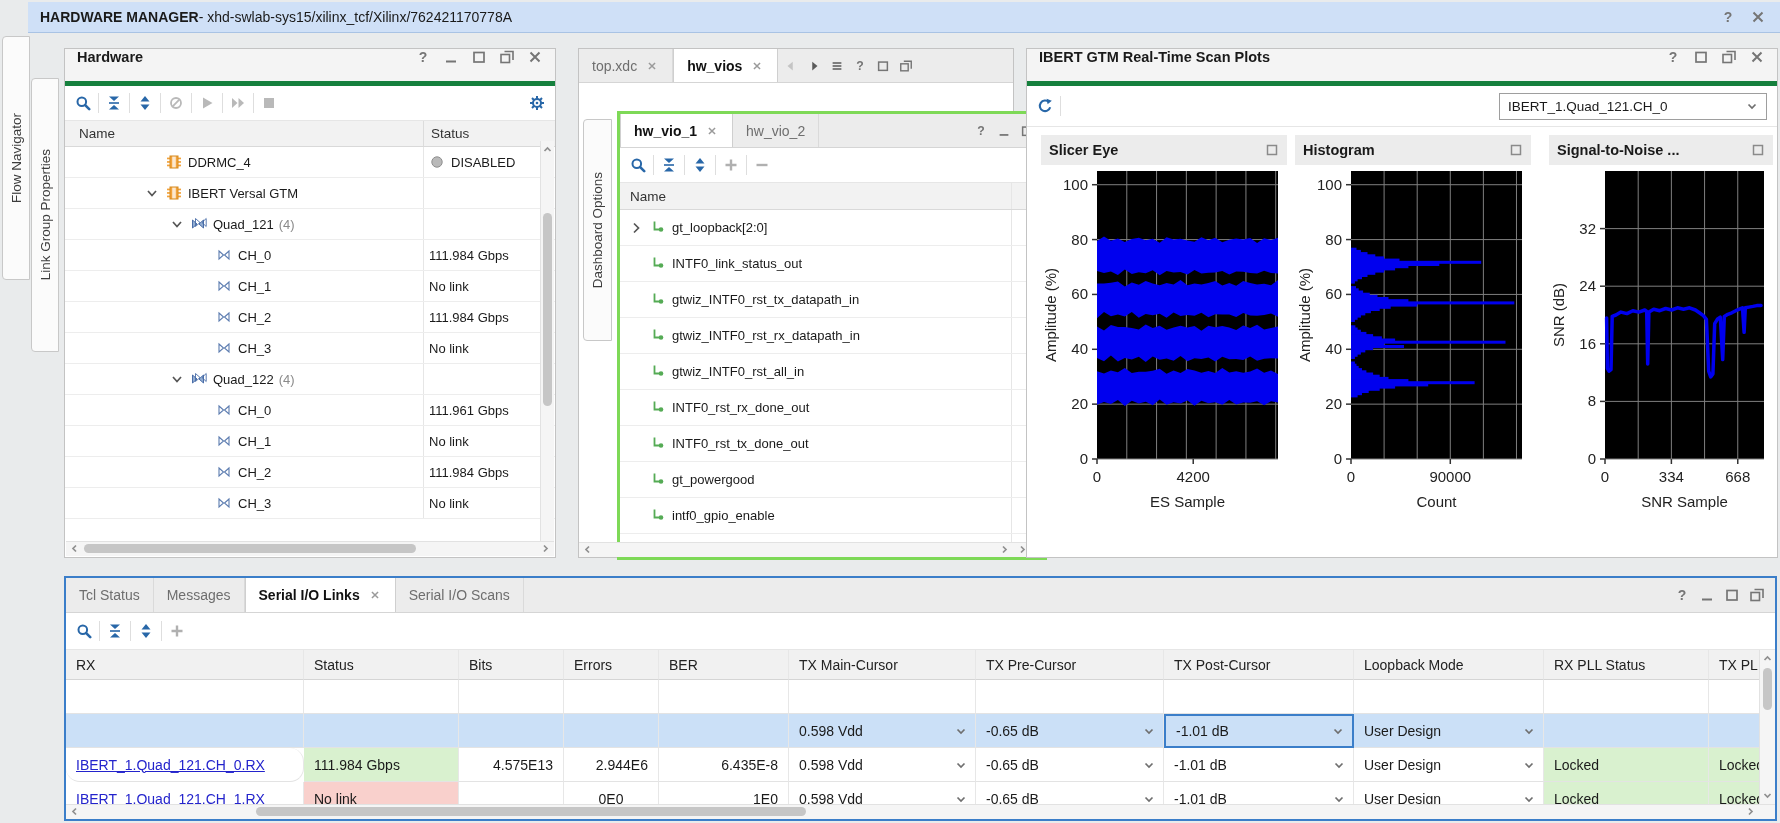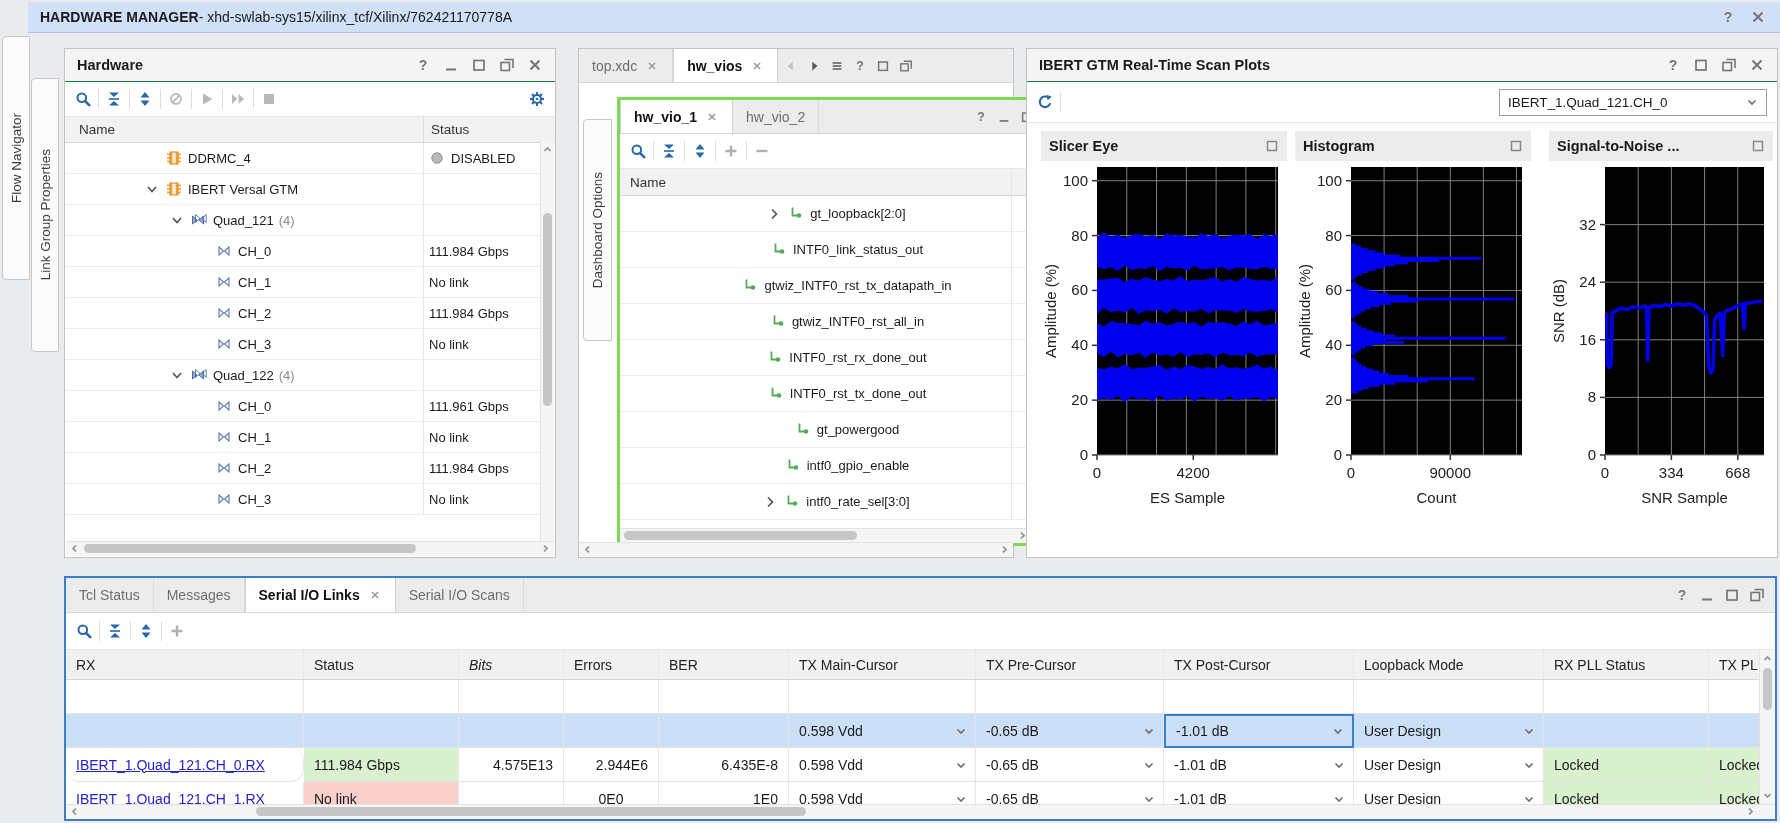--- a/index.html
+++ b/index.html
@@ -4,21 +4,21 @@
 <style>
   html,body{margin:0;padding:0;background:#d8dadd;}
   .app{position:relative;width:1780px;height:823px;background:#e9ebec;font-family:"Liberation Sans",sans-serif;font-size:13px;color:#1a1a1a;overflow:hidden;}
   
   .titlebar{position:absolute;left:28px;top:2px;right:0;height:30px;background:#cfe0f7;border-bottom:1px solid #a9c3e4;display:flex;align-items:center;padding:0 14px 0 12px;font-size:14px;}
   .titlebar .app-name{font-weight:bold;}
   .titlebar .spacer{flex:1;}
   .titlebar .winbtns{display:flex;gap:14px;align-items:center;}
   
   .panel{position:absolute;background:#fff;border:1px solid #c3c3c3;box-sizing:border-box;display:flex;flex-direction:column;}
-  .p-hdr{height:32px;flex:0 0 32px;background:#f4f4f4;border-bottom:1px solid #15803d;display:flex;align-items:center;padding:0 12px;font-weight:bold;font-size:14.5px;}
+  .p-hdr{height:32px;flex:0 0 32px;background:#f4f4f4;border-bottom:5px solid #15803d;display:flex;align-items:flex-start;padding:0 12px;font-weight:bold;font-size:14.5px;}
   .winbtns{margin-left:auto;display:flex;gap:12px;align-items:center;}
   .icon16{width:16px;height:16px;display:inline-block;flex:0 0 16px;}
   .icon16 svg{width:16px;height:16px;display:block;}
   .icon14{width:14px;height:14px;display:inline-block;}
   .icon14 svg{width:14px;height:14px;display:block;}
   .p-toolbar{height:34px;flex:0 0 34px;display:flex;align-items:center;padding:0 10px;border-bottom:1px solid #e6e6e6;background:#fff;}
   .tb-sep{width:1px;height:20px;background:#dedede;margin:0 7px;}
   
   .tabbar{display:flex;align-items:stretch;background:#ececec;border-bottom:1px solid #d5d5d5;height:33px;flex:0 0 33px;}
   .tab{display:flex;align-items:center;gap:8px;padding:0 13px;font-size:14px;color:#6e6e6e;border-right:1px solid #dadada;cursor:default;}
@@ -41,21 +41,21 @@
   .col-divider{position:absolute;left:358px;top:0;bottom:0;width:1px;background:#dcdcdc;}
   
   .vscroll{position:absolute;width:13px;background:#f5f5f5;border-left:1px solid #e2e2e2;}
   .hscroll{position:absolute;height:14px;background:#f5f5f5;border-top:1px solid #e2e2e2;}
   .sthumb{position:absolute;background:#c6c6c6;border-radius:6px;}
   .sarrow{position:absolute;width:13px;height:13px;}
   .sarrow svg{width:13px;height:13px;display:block;}
   
   .vio-window{position:absolute;border:3px solid #7ed957;background:#fff;display:flex;flex-direction:column;box-sizing:border-box;}
   .vio-rows{position:relative;flex:1;overflow:hidden;}
-  .vio-row{height:35px;display:flex;align-items:center;border-bottom:1px solid #ededed;position:relative;padding-left:8px;gap:6px;justify-content:center;}
+  .vio-row{height:35px;display:flex;align-items:center;border-bottom:1px solid #ededed;position:relative;padding-left:8px;gap:6px;}
   .vio-val-divider{position:absolute;top:0;bottom:0;width:1px;background:#e6e6e6;}
   
   .cards{position:relative;flex:1;}
   .card{position:absolute;top:8px;}
   .card-hdr{height:30px;background:#ececec;display:flex;align-items:center;padding:0 8px;font-weight:bold;font-size:14.5px;}
   .card-hdr .mx{margin-left:auto;}
   .combo{display:flex;align-items:center;background:#fff;border:1px solid #9e9e9e;height:27px;box-sizing:border-box;padding:0 6px 0 8px;font-size:13.5px;gap:6px;}
   
   .tbl-wrap{position:relative;flex:1;overflow:hidden;}
   .tbl-row{display:flex;box-sizing:border-box;}
@@ -458,21 +458,21 @@
               <rect x="2" y="5.5" width="8.5" height="8" fill="none" stroke="#757575" stroke-width="1.6"></rect>
             </svg>
           </span>
         </span>
       </div>
     <div style="position:relative;flex:1;">
       <div class="vtab" style="left:4px;top:36px;width:27px;height:220px;">
         <span>Dashboard Options</span>
       </div>
 
-      <div class="vio-window" style="left:38px;top:14px;width:430px;height:449px;">
+      <div class="vio-window" style="left:38px;top:28px;width:430px;height:449px;">
         <div class="tabbar" id="vio-tabbar" style="height:33px;flex:0 0 33px;">
             <div class="tab active">
               <span class="tab-label">hw_vio_1</span>
               <span class="tab-close">
                 <svg viewBox="0 0 16 16">
                   <path d="M4.5 4.5 L11.5 11.5 M11.5 4.5 L4.5 11.5" stroke="#9a9a9a" stroke-width="1.7"></path>
                 </svg>
               </span>
             </div>
             <div class="tab">
@@ -564,20 +564,31 @@
             </div>
             <div class="vio-row">
               <span class="icon16"></span>
               <span class="icon16">
                 <svg viewBox="0 0 16 16">
                   <path d="M4.5 1.5 V9.5 H10.5" fill="none" stroke="#55ab55" stroke-width="1.8"></path>
                   <circle cx="11" cy="9.5" r="2.3" fill="#55ab55"></circle>
                 </svg>
               </span>
               <span>gtwiz_INTF0_rst_tx_datapath_in</span>
+              <span class="vio-val-divider" style="right: 32px;"></span>
+            </div>
+            <div class="vio-row">
+              <span class="icon16"></span>
+              <span class="icon16">
+                <svg viewBox="0 0 16 16">
+                  <path d="M4.5 1.5 V9.5 H10.5" fill="none" stroke="#55ab55" stroke-width="1.8"></path>
+                  <circle cx="11" cy="9.5" r="2.3" fill="#55ab55"></circle>
+                </svg>
+              </span>
+              <span>gtwiz_INTF0_rst_rx_datapath_in</span>
               <span class="vio-val-divider" style="right: 32px;"></span>
             </div>
             <div class="vio-row">
               <span class="icon16"></span>
               <span class="icon16">
                 <svg viewBox="0 0 16 16">
                   <path d="M4.5 1.5 V9.5 H10.5" fill="none" stroke="#55ab55" stroke-width="1.8"></path>
                   <circle cx="11" cy="9.5" r="2.3" fill="#55ab55"></circle>
                 </svg>
               </span>
@@ -988,21 +999,21 @@
           <svg viewBox="0 0 16 16">
             <path d="M8 2.5 V13.5 M2.5 8 H13.5" stroke="#b0b0b0" stroke-width="2.4"></path>
           </svg>
         </span>
       </div>
     <div class="tbl-wrap">
       <div id="iol-table" style="width:1694px;overflow:hidden;">
           <div class="tbl-row" style="height: 30px;">
             <div class="cell hdr" style="width: 238px; flex: 0 0 238px;">RX</div>
             <div class="cell hdr" style="width: 155px; flex: 0 0 155px;">Status</div>
-            <div class="cell hdr" style="width: 105px; flex: 0 0 105px; font-style: italic;">Bits</div>
+            <div class="cell hdr" style="width: 105px; flex: 0 0 105px;">Bits</div>
             <div class="cell hdr" style="width: 95px; flex: 0 0 95px;">Errors</div>
             <div class="cell hdr" style="width: 130px; flex: 0 0 130px;">BER</div>
             <div class="cell hdr" style="width: 187px; flex: 0 0 187px;">TX Main-Cursor</div>
             <div class="cell hdr" style="width: 188px; flex: 0 0 188px;">TX Pre-Cursor</div>
             <div class="cell hdr" style="width: 190px; flex: 0 0 190px;">TX Post-Cursor</div>
             <div class="cell hdr" style="width: 190px; flex: 0 0 190px;">Loopback Mode</div>
             <div class="cell hdr" style="width: 165px; flex: 0 0 165px;">RX PLL Status</div>
             <div class="cell hdr" style="width: 120px; flex: 0 0 120px;">TX PLL Status</div>
           </div>
           <div class="tbl-row" style="height: 34px;">

